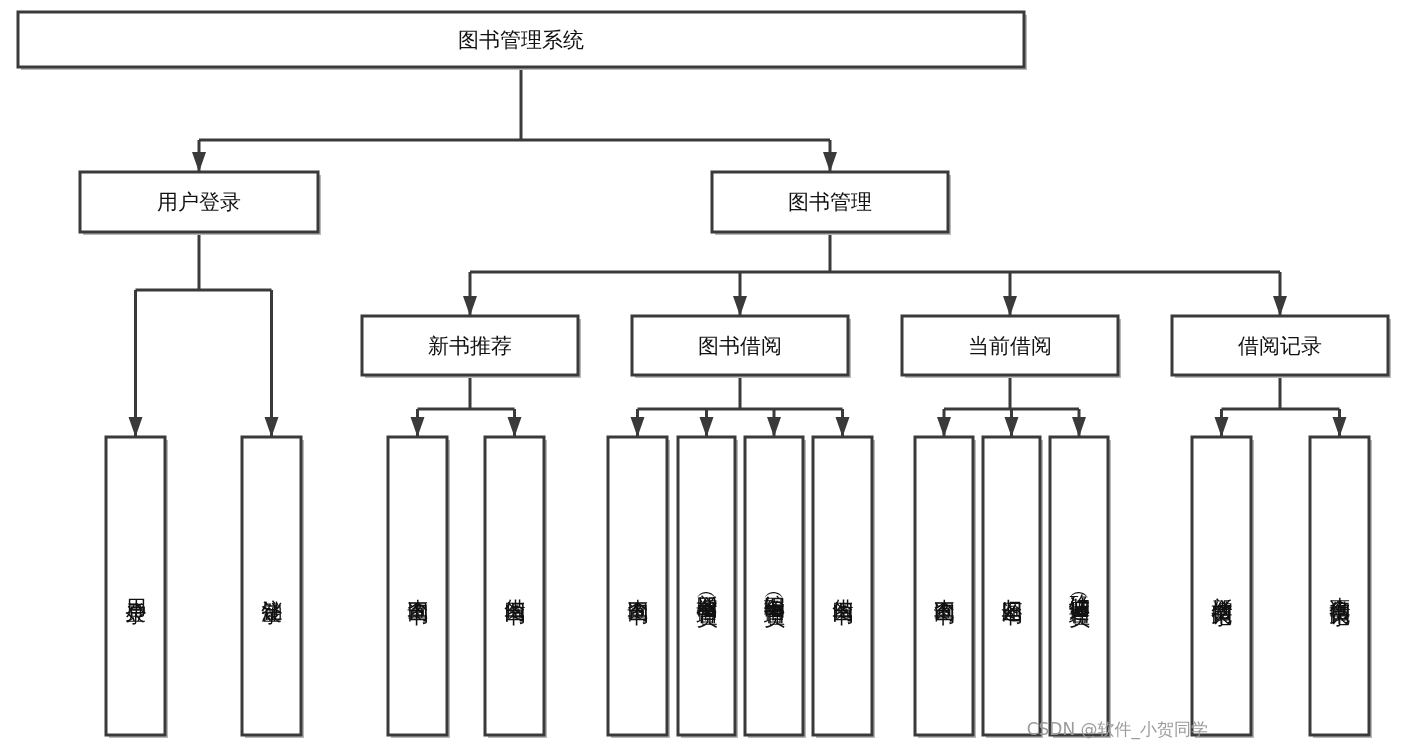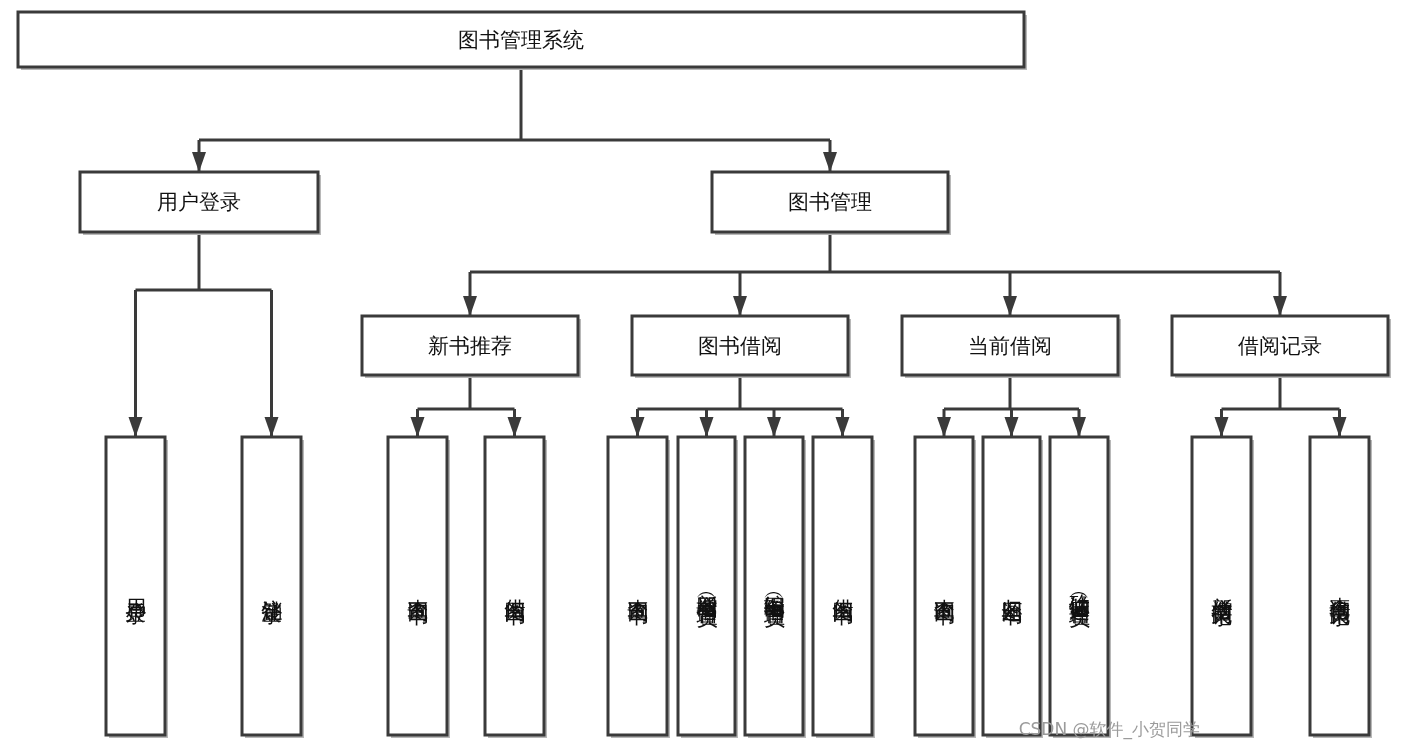--- a/index.html
+++ b/index.html
@@ -64,21 +64,21 @@
     text-orientation: upright;
     font-family: "DejaVu Sans", "Liberation Sans", sans-serif;
     font-size: 21px;
     line-height: 1;
     color: #111111;
     letter-spacing: 2px;
     white-space: nowrap;
   }
   .watermark {
     position: absolute;
-    right: 16px;
+    right: 8px;
     bottom: 6px;
     font-family: "DejaVu Sans", "Liberation Sans", sans-serif;
     font-size: 17px;
     color: #9b9b9b;
     white-space: nowrap;
     pointer-events: none;
     text-align: right;
   }
 </style>
 </head>

